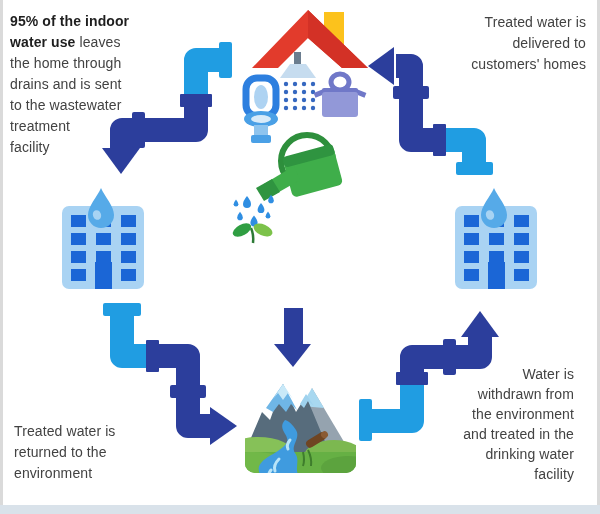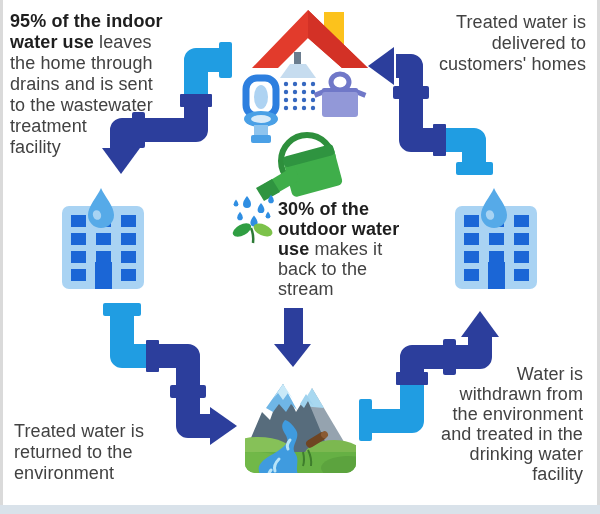--- a/index.html
+++ b/index.html
@@ -5,29 +5,29 @@
   html,body{margin:0;padding:0;background:#ffffff;}
   .stage{
     position:relative;width:600px;height:514px;overflow:hidden;
     background:#ffffff;font-family:"Liberation Sans",sans-serif;
   }
   .edge{position:absolute;top:0;bottom:0;width:3px;background:#dadada;}
   .edge.l{left:0}.edge.r{right:0}
   .bottom-strip{position:absolute;left:0;right:0;bottom:0;height:9px;background:#d9e2ea;}
   .gfx{position:absolute;left:0;top:0;}
   .txt{
-    position:absolute;font-size:18px;line-height:21px;color:#424242;
+    position:absolute;font-size:14px;line-height:21px;color:#424242;
     white-space:pre-line;letter-spacing:0.1px;
   }
   .txt b{font-weight:700;color:#1e1e1e;}
   .txt.tl{left:10px;top:11px;width:190px;}
   .txt.tr{right:14px;top:12px;width:200px;text-align:right;}
   .txt.mid{left:278px;top:199px;width:135px;line-height:20px;}
   .txt.bl{left:14px;top:421px;width:185px;}
-  .txt.br{right:17px;top:364px;width:185px;text-align:right;line-height:20px;}
+  .txt.br{right:26px;top:364px;width:185px;text-align:right;line-height:20px;}
   .caption{
     position:absolute;left:0;right:0;top:487px;text-align:center;
     font-size:10.5px;font-weight:600;letter-spacing:1.6px;color:#96acc8;
     font-variant:small-caps;
   }
 </style>
 </head>
 <body>
 
 <div class="stage">
@@ -226,25 +226,20 @@
 the home through
 drains and is sent
 to the wastewater
 treatment
 facility</span></div>
 
   <div class="txt tr">Treated water is
 delivered to
 customers' homes</div>
 
-  <div class="txt mid"><b>30% of the
-outdoor water
-use</b><span> makes it
-back to the
-stream</span></div>
 
   <div class="txt bl">Treated water is
 returned to the
 environment</div>
 
   <div class="txt br">Water is
 withdrawn from
 the environment
 and treated in the
 drinking water

